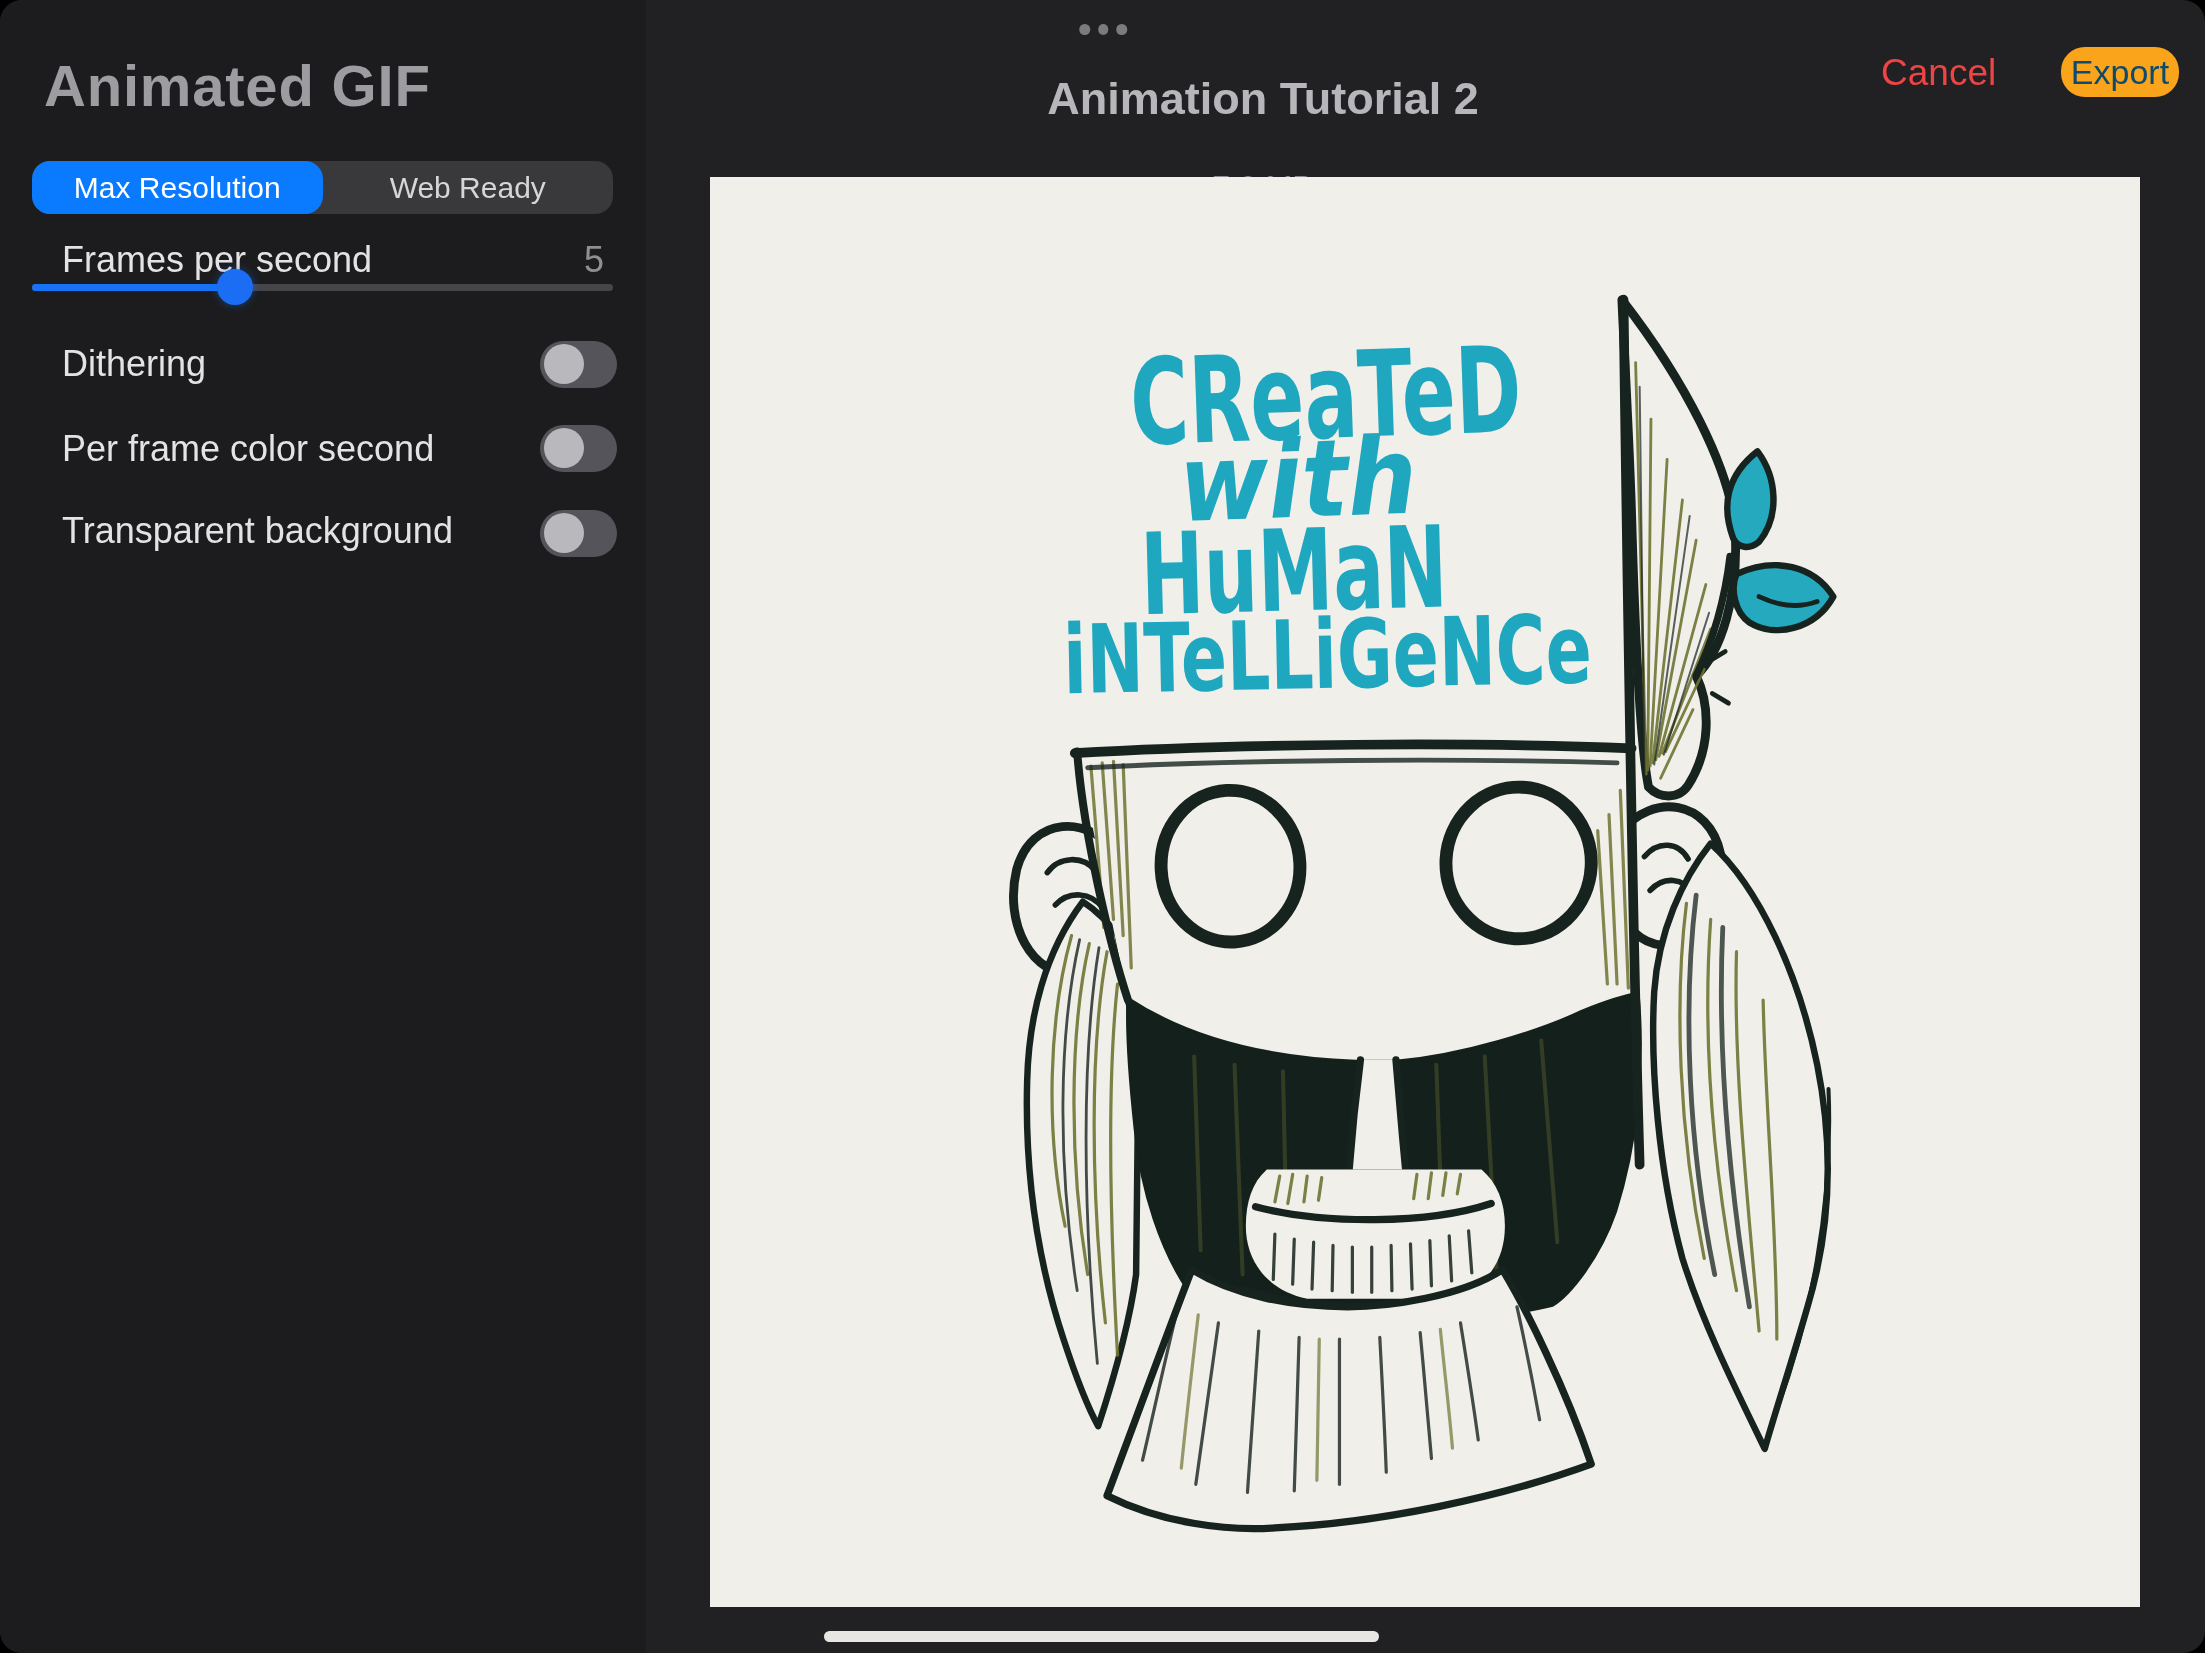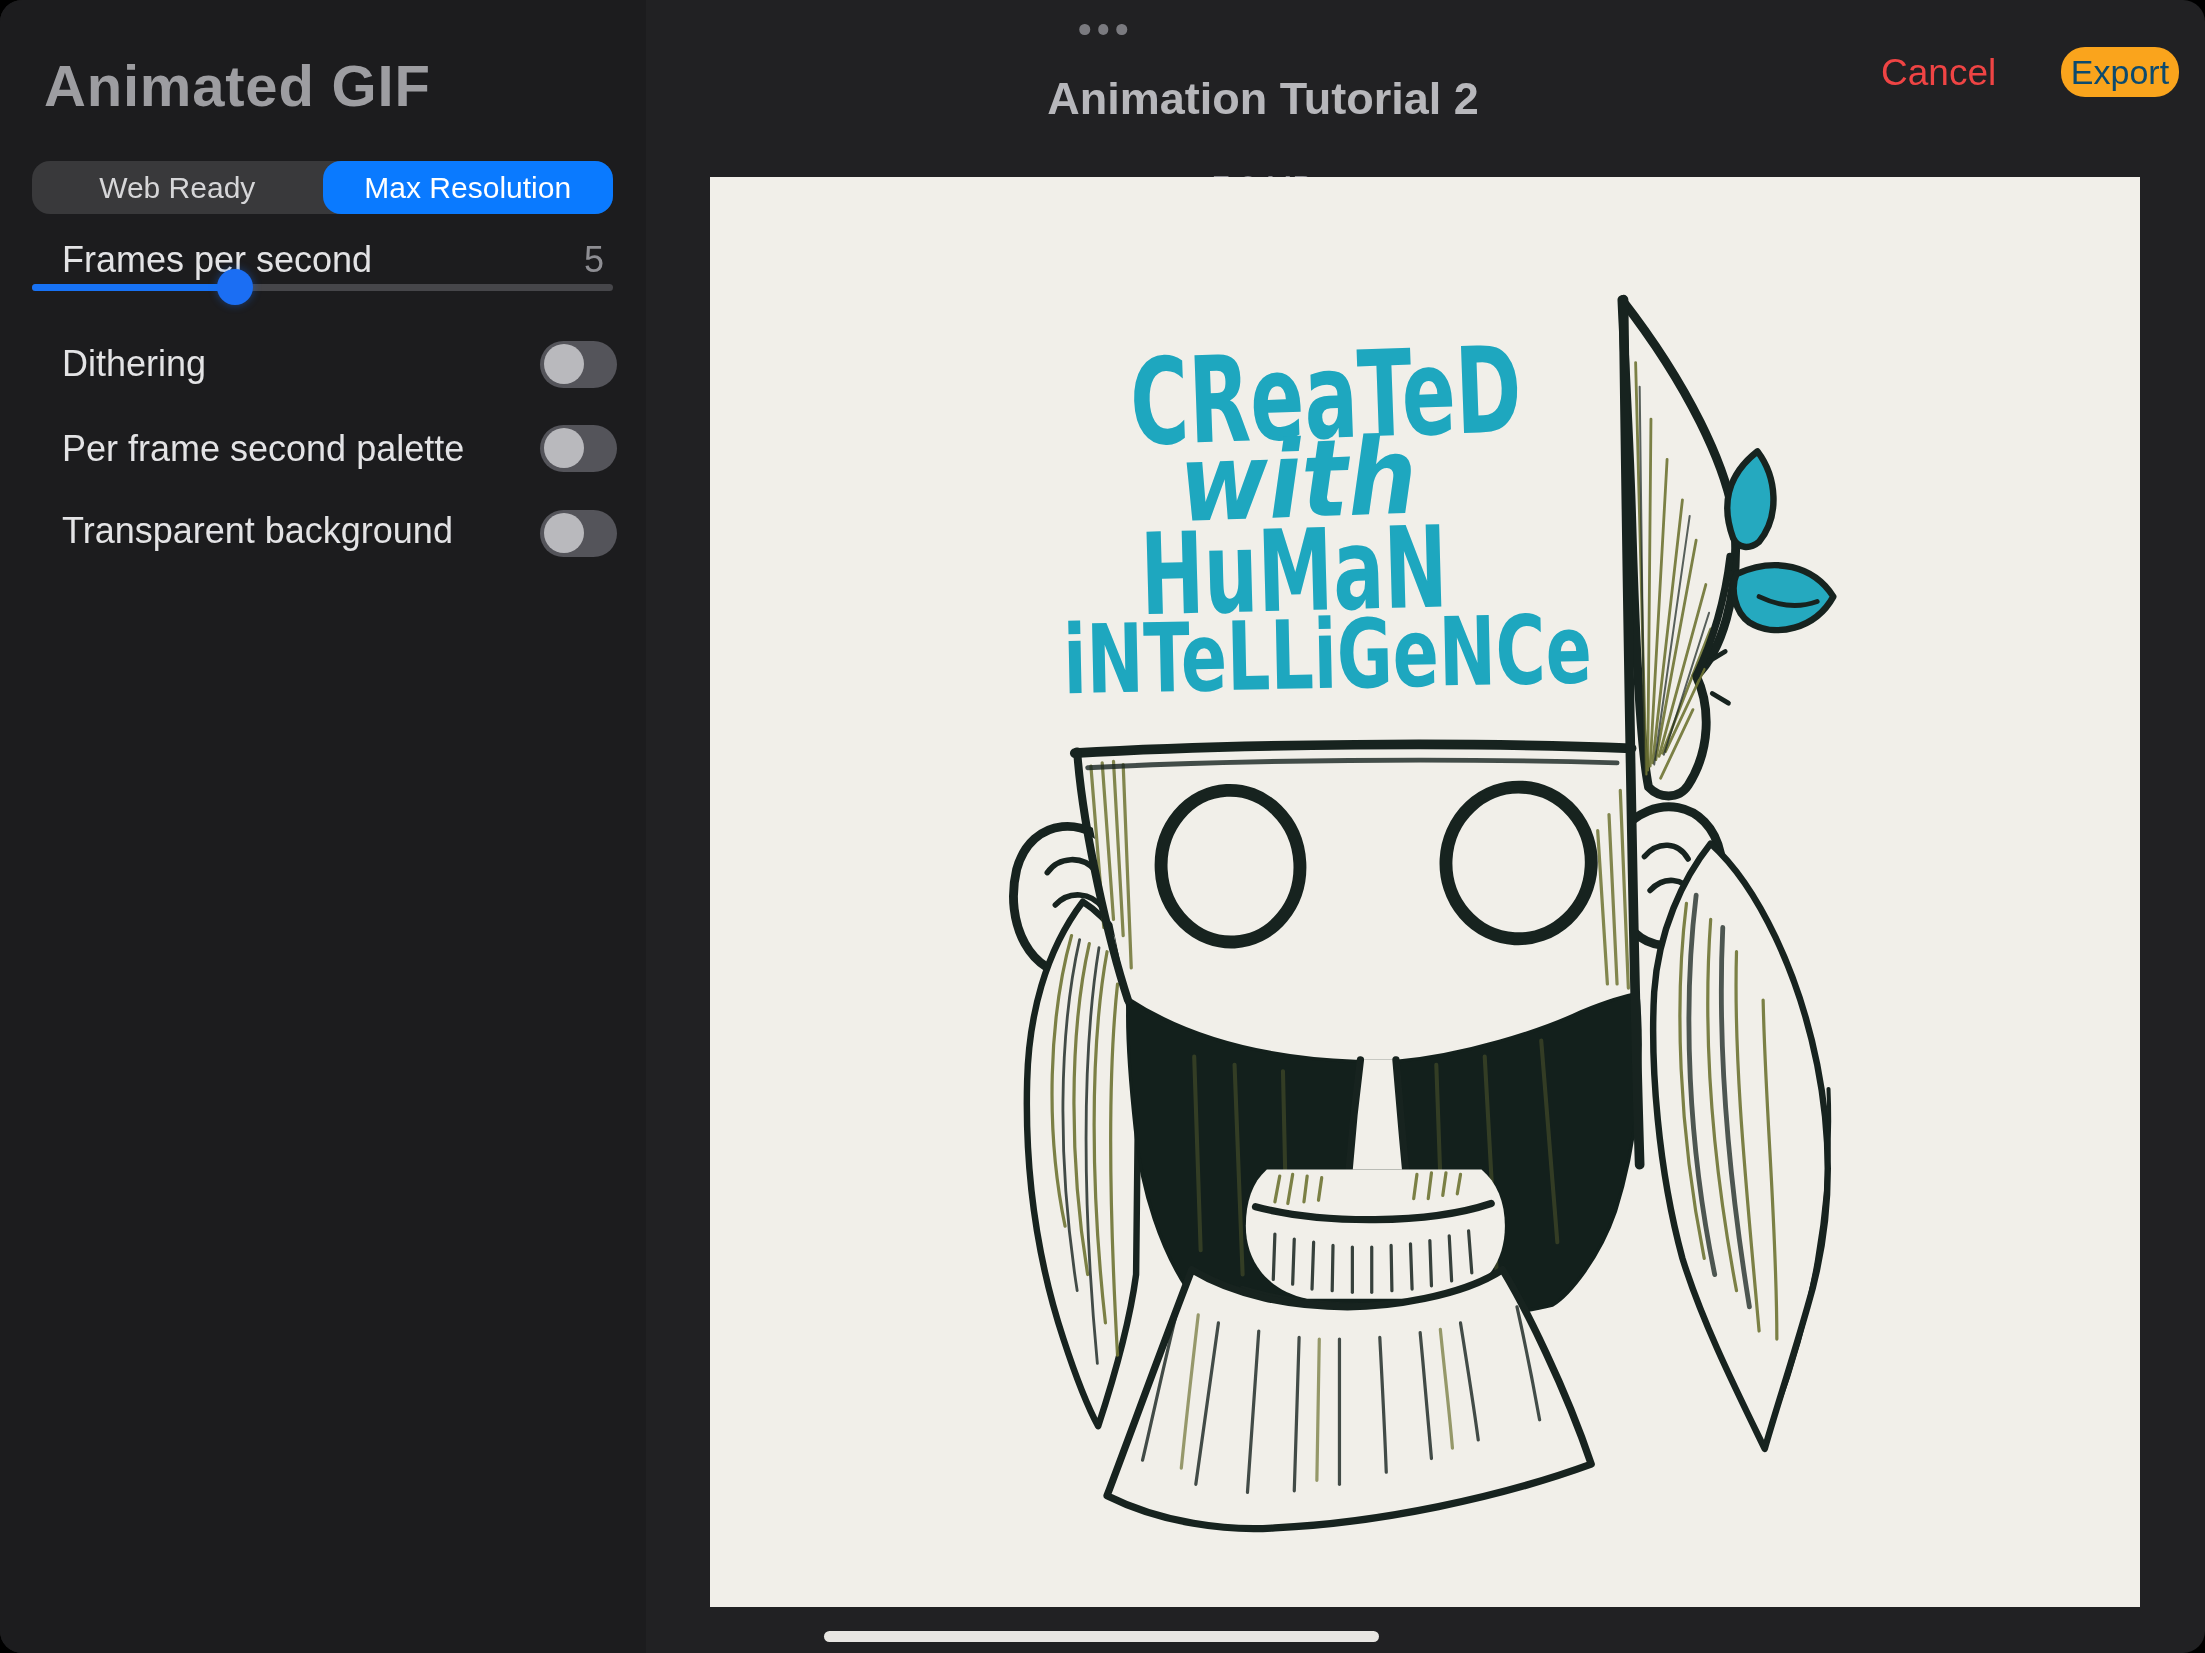--- a/index.html
+++ b/index.html
@@ -38,41 +38,41 @@
 </style>
 </head>
 <body>
 
 <div class="sheet">
 
   <div class="sidebar">
     <div class="panel-title">Animated GIF</div>
 
     <div class="seg">
+      <div class="seg-opt selected" id="seg0" style="background: rgb(10, 122, 255);">Max Resolution</div>
       <div class="seg-opt">Web Ready</div>
-      <div class="seg-opt selected" id="seg0" style="background: rgb(10, 122, 255);">Max Resolution</div>
     </div>
 
     <div class="fps-row">
       <span class="row-label">Frames per second</span>
       <span class="fps-value">5</span>
     </div>
     <div class="slider">
       <div class="track">
         <div class="fill" id="slider-fill" style="width: 35%;"></div>
       </div>
       <div class="thumb" id="slider-thumb" style="left: 35%;"></div>
     </div>
 
     <div class="row-label toggle-row-label" style="top:343px">Dithering</div>
     <div class="toggle" style="top:341px">
         <div class="knob"></div>
       </div>
 
-    <div class="row-label toggle-row-label" style="top:428px">Per frame second palette</div>
+    <div class="row-label toggle-row-label" style="top:428px">Per frame color second</div>
     <div class="toggle" style="top:425px">
         <div class="knob"></div>
       </div>
 
     <div class="row-label toggle-row-label" style="top:510px">Transparent background</div>
     <div class="toggle" style="top:510px">
         <div class="knob"></div>
       </div>
   </div>
 

